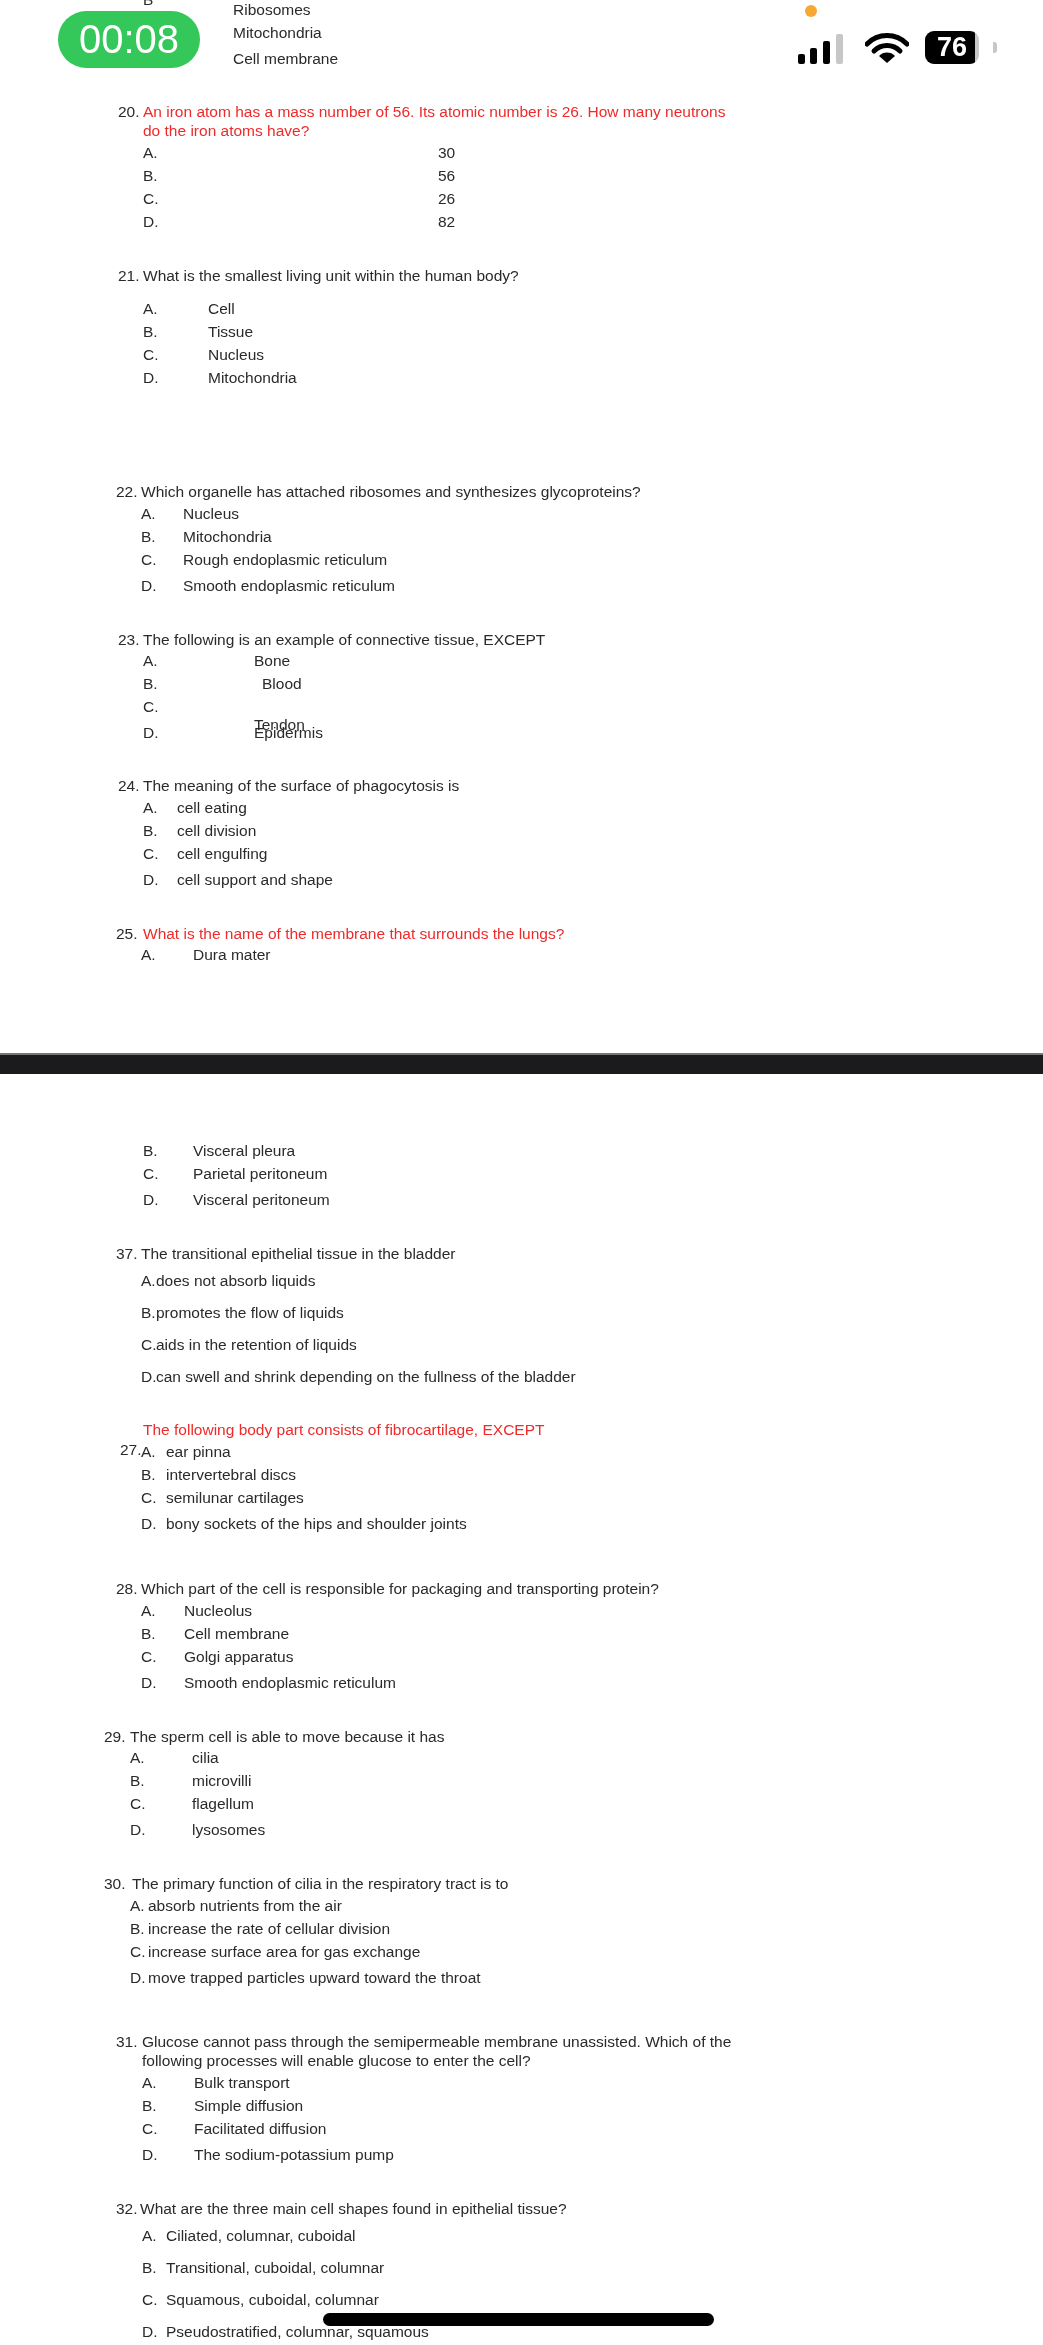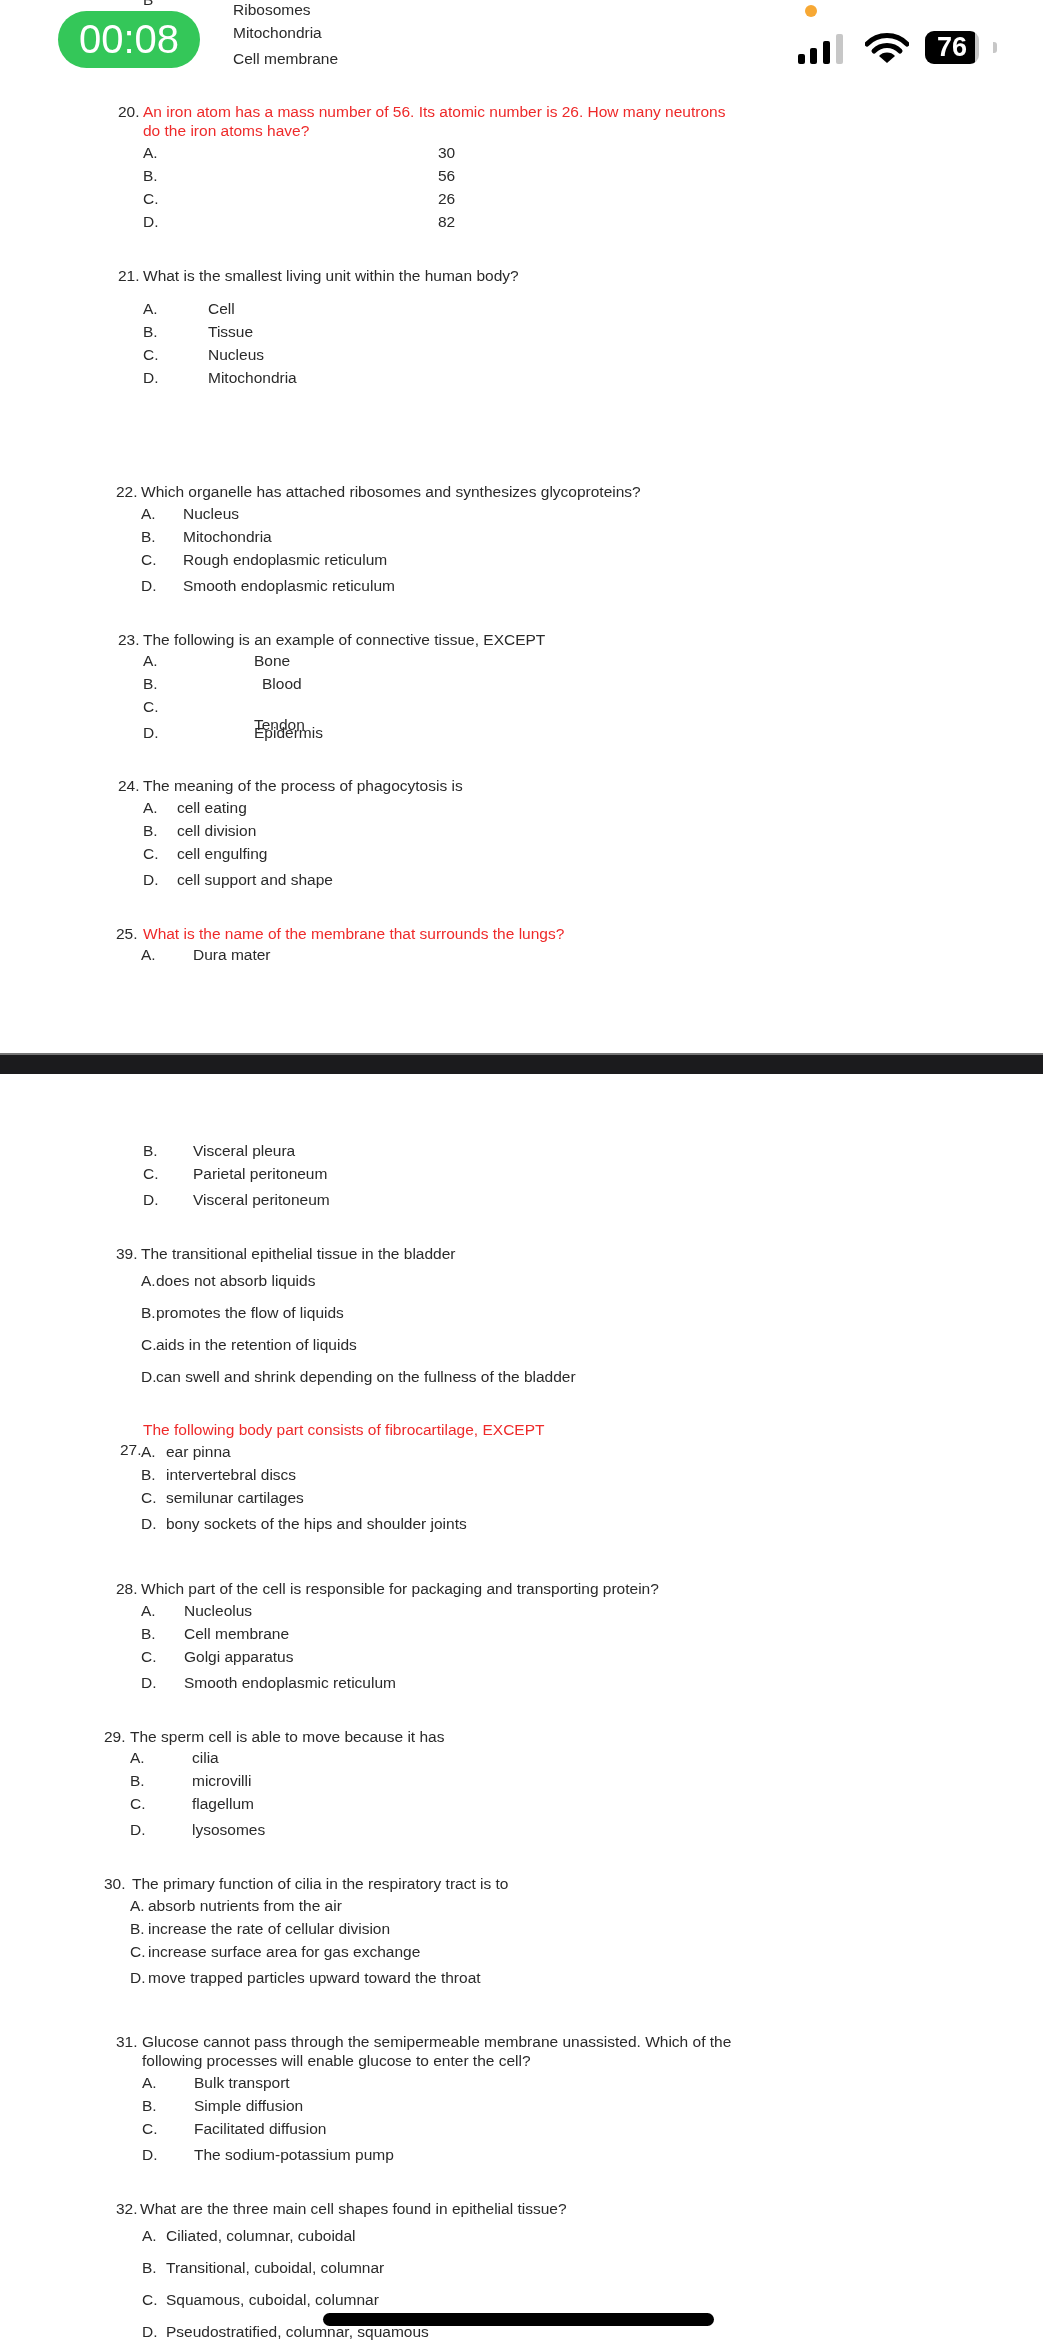--- a/index.html
+++ b/index.html
@@ -95,21 +95,21 @@
   <div class="abs t" style="left:143px; top:675px;">B.</div>
   <div class="abs t" style="left:262px; top:675px;">Blood</div>
   <div class="abs t" style="left:143px; top:698px;">C.</div>
   <div class="abs t" style="left:254px; top:698px;margin-top:18px;">Tendon</div>
   <div class="abs t" style="left:143px; top:724px;">D.</div>
   <div class="abs t" style="left:254px; top:724px;">Epidermis</div>
 </div>
 
 <div>
   <div class="abs t" style="left:118px; top:777px;">24.</div>
-  <div class="abs t" style="left:143px; top:777px;">The meaning of the process of phagocytosis is</div>
+  <div class="abs t" style="left:143px; top:777px;">The meaning of the surface of phagocytosis is</div>
   <div class="abs t" style="left:143px; top:799px;">A.</div>
   <div class="abs t" style="left:177px; top:799px;">cell eating</div>
   <div class="abs t" style="left:143px; top:822px;">B.</div>
   <div class="abs t" style="left:177px; top:822px;">cell division</div>
   <div class="abs t" style="left:143px; top:845px;">C.</div>
   <div class="abs t" style="left:177px; top:845px;">cell engulfing</div>
   <div class="abs t" style="left:143px; top:871px;">D.</div>
   <div class="abs t" style="left:177px; top:871px;">cell support and shape</div>
 </div>
 
@@ -123,21 +123,21 @@
 
   <div class="abs t" style="left:143px; top:1142px;">B.</div>
   <div class="abs t" style="left:193px; top:1142px;">Visceral pleura</div>
   <div class="abs t" style="left:143px; top:1165px;">C.</div>
   <div class="abs t" style="left:193px; top:1165px;">Parietal peritoneum</div>
   <div class="abs t" style="left:143px; top:1191px;">D.</div>
   <div class="abs t" style="left:193px; top:1191px;">Visceral peritoneum</div>
 </div>
 
 <div>
-  <div class="abs t" style="left:116px; top:1245px;">39.</div>
+  <div class="abs t" style="left:116px; top:1245px;">37.</div>
   <div class="abs t" style="left:141px; top:1245px;">The transitional epithelial tissue in the bladder</div>
   <div class="abs t" style="left:141px; top:1272px;">A.</div>
   <div class="abs t" style="left:156px; top:1272px;">does not absorb liquids</div>
   <div class="abs t" style="left:141px; top:1304px;">B.</div>
   <div class="abs t" style="left:156px; top:1304px;">promotes the flow of liquids</div>
   <div class="abs t" style="left:141px; top:1336px;">C.</div>
   <div class="abs t" style="left:156px; top:1336px;">aids in the retention of liquids</div>
   <div class="abs t" style="left:141px; top:1368px;">D.</div>
   <div class="abs t" style="left:156px; top:1368px;">can swell and shrink depending on the fullness of the bladder</div>
 </div>

